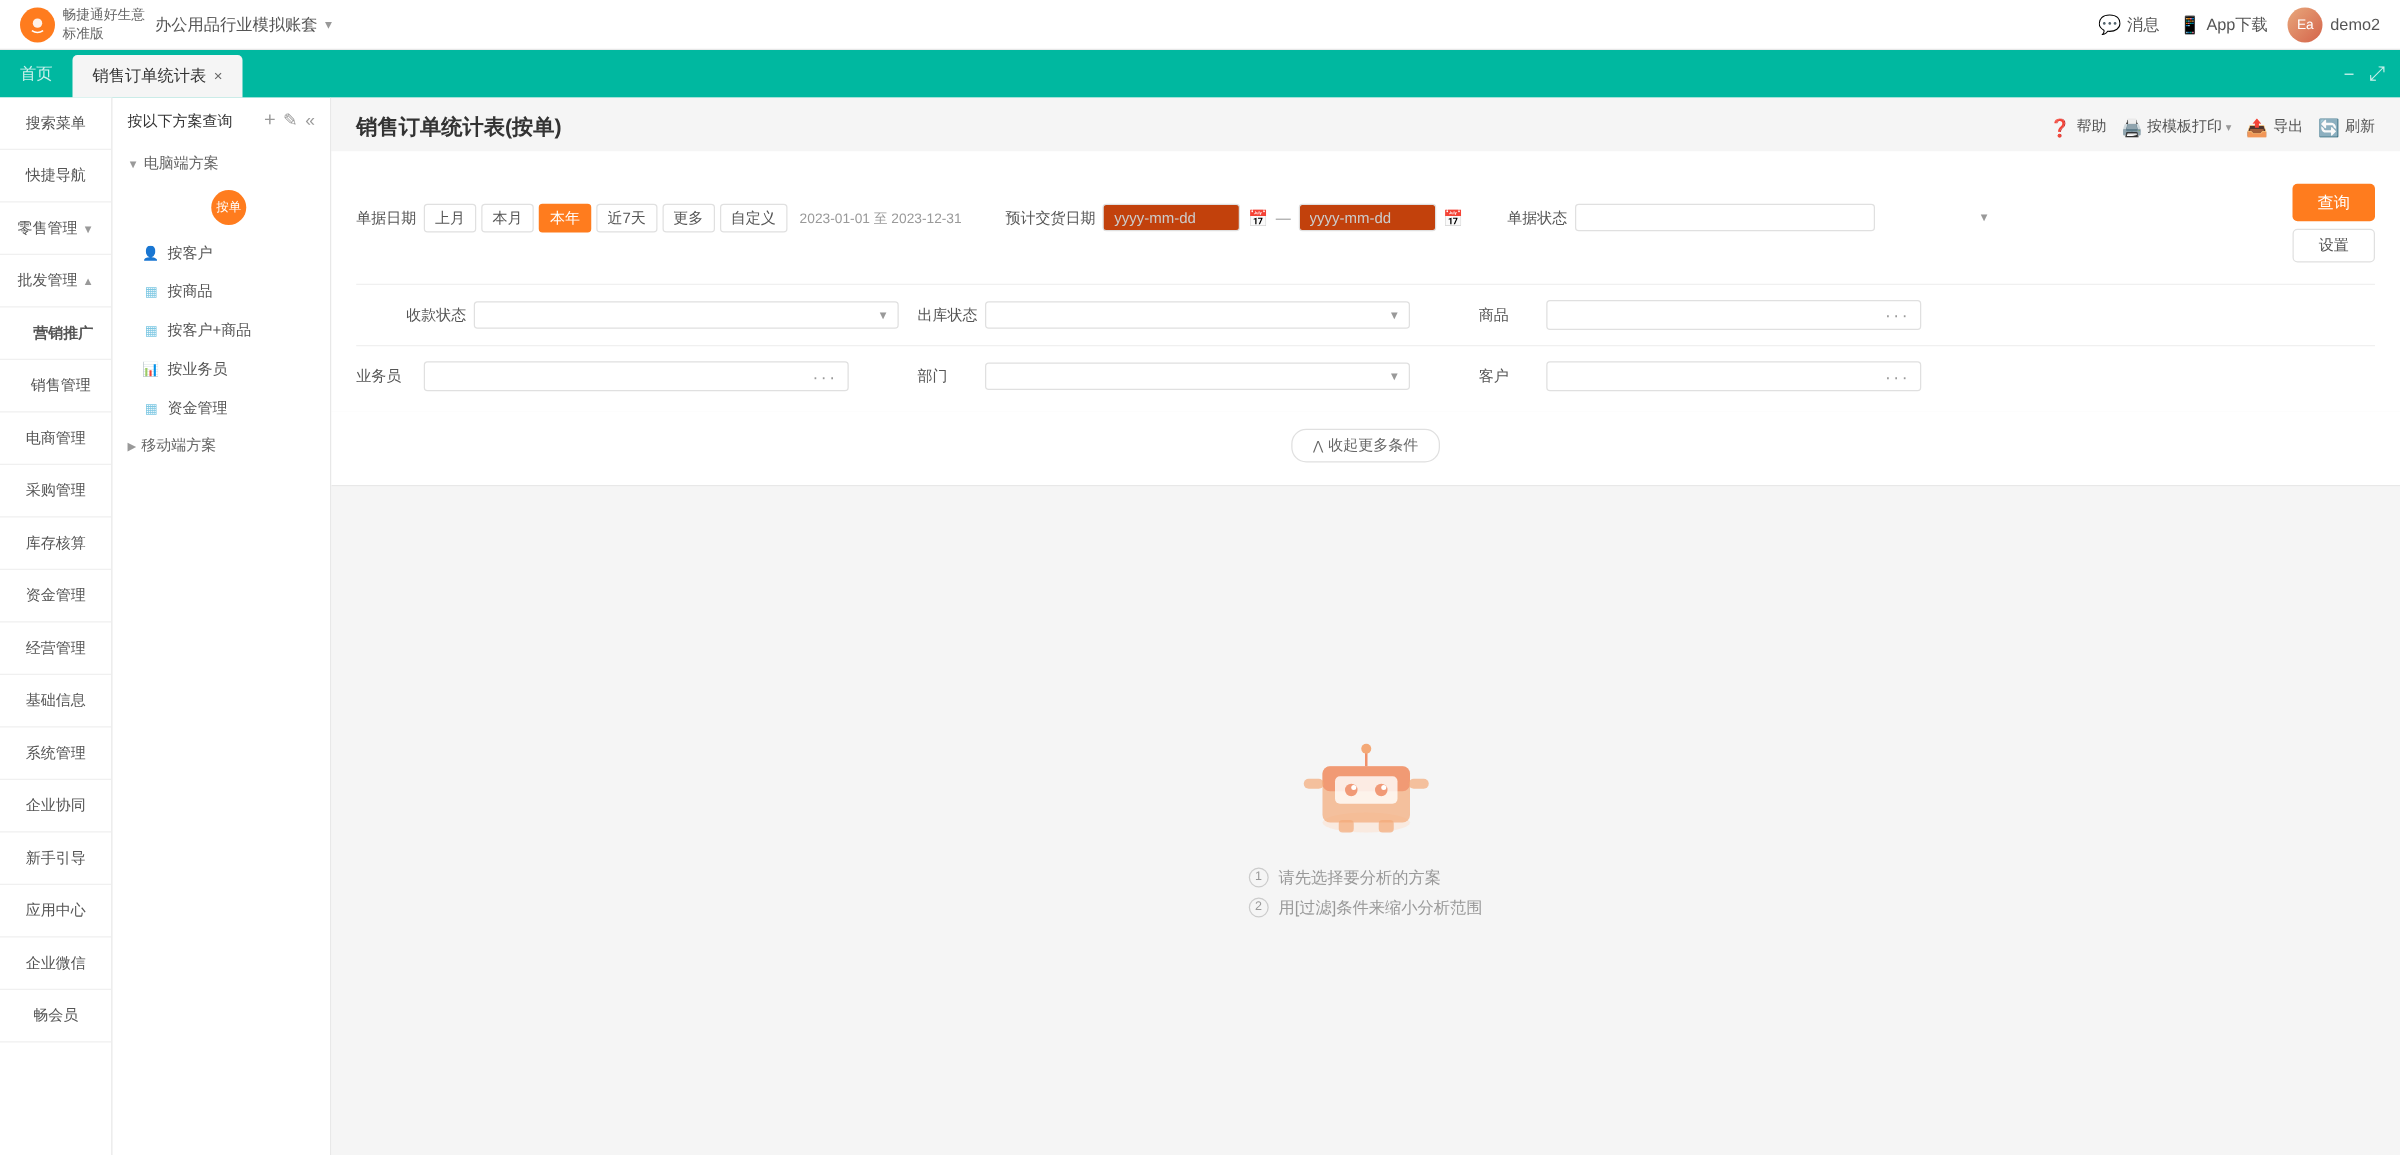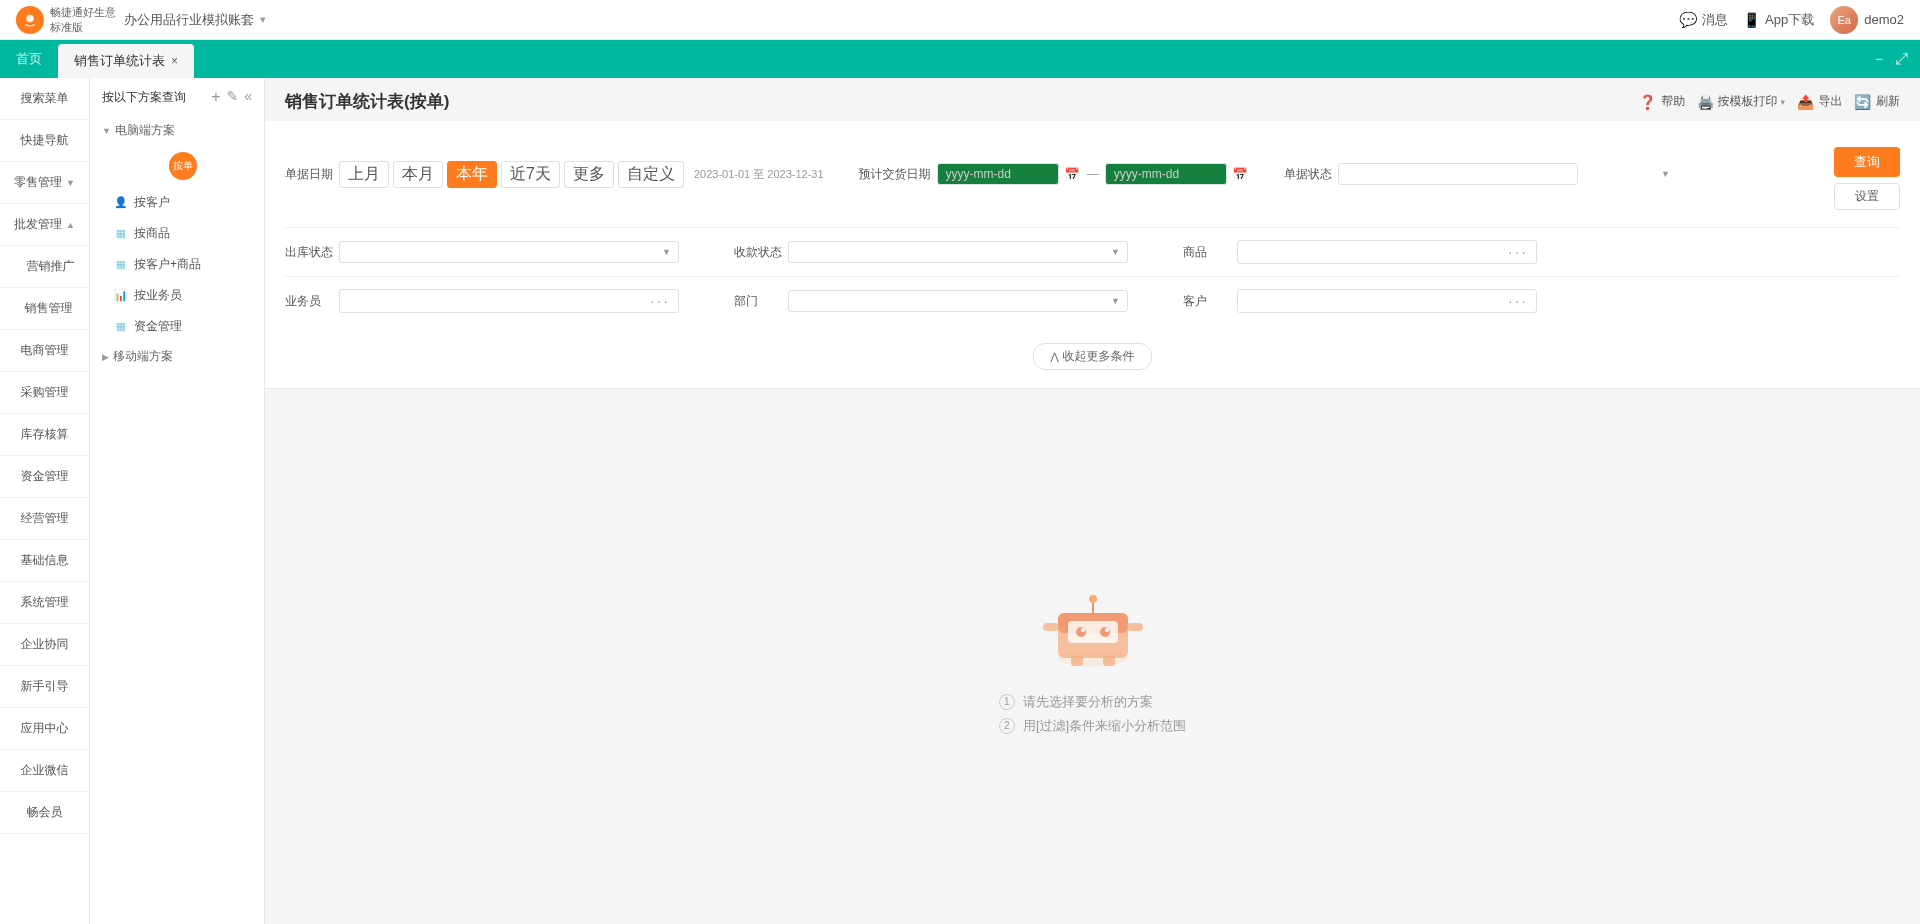--- a/index.html
+++ b/index.html
@@ -283,42 +283,42 @@
     .date-group {
       display: flex;
       align-items: center;
       gap: 4px;
     }
     .date-btn {
       padding: 2px 8px;
       border: 1px solid #e0e0e0;
       border-radius: 3px;
       cursor: pointer;
-      font-size: 16px;
+      font-size: 12px;
       color: #555;
       background: #fff;
     }
     .date-btn.active {
       background: #ff7c1e;
       color: #fff;
       border-color: #ff7c1e;
     }
     .date-range-text {
       font-size: 11px;
       color: #999;
       margin-left: 4px;
     }
     .date-input {
       border: 1px solid #e0e0e0;
       border-radius: 3px;
       padding: 3px 8px;
       font-size: 12px;
       color: #ccc;
-      width: 122px;
-      background: #15803d;
+      width: 110px;
+      background: #c2410c;
       outline: none;
     }
     .date-input::placeholder { color: #ccc; }
     .date-separator { color: #999; font-size: 12px; }
     .cal-icon { color: #ccc; font-size: 13px; cursor: pointer; }
 
     .select-field {
       border: 1px solid #e0e0e0;
       border-radius: 3px;
       padding: 3px 24px 3px 8px;
@@ -535,21 +535,21 @@
         <span>零售管理</span>
         <span class="arrow">▼</span>
       </div>
     </div>
     <div class="sidebar-item">
       <div class="sidebar-section">
         <span>批发管理</span>
         <span class="arrow">▲</span>
       </div>
     </div>
-    <div class="sidebar-item" style="padding-left:20px;">
+    <div class="sidebar-item" style="padding-left:20px;font-weight:bold;">
       <span>营销推广</span>
     </div>
     <div class="sidebar-item" style="padding-left:16px;">
       <span>销售管理</span>
     </div>
     <div class="sidebar-item">
       <span>电商管理</span>
     </div>
     <div class="sidebar-item">
       <span>采购管理</span>
@@ -699,29 +699,29 @@
 
           <div class="query-btn-area" style="margin-left:auto;">
             <button class="btn-query">查询</button>
             <button class="btn-set">设置</button>
           </div>
         </div>
 
         <hr class="filter-divider">
 
         <div class="filter-row" style="margin-top:12px;">
-          <div class="filter-item">
-            <span class="filter-label">出库状态</span>
+          <div class="filter-item" style="margin-left:40px;">
+            <span class="filter-label">收款状态</span>
             <div class="select-wrapper medium">
               <select class="select-field" style="min-width:340px;"></select>
             </div>
           </div>
 
-          <div class="filter-item" style="margin-left:40px;">
-            <span class="filter-label">收款状态</span>
+          <div class="filter-item">
+            <span class="filter-label">出库状态</span>
             <div class="select-wrapper medium">
               <select class="select-field" style="min-width:340px;"></select>
             </div>
           </div>
 
           <div class="filter-item" style="margin-left:40px;">
             <span class="filter-label">商品</span>
             <div class="multi-select" style="min-width:300px;">
               <span></span>
               <span class="multi-select-dots">···</span>

